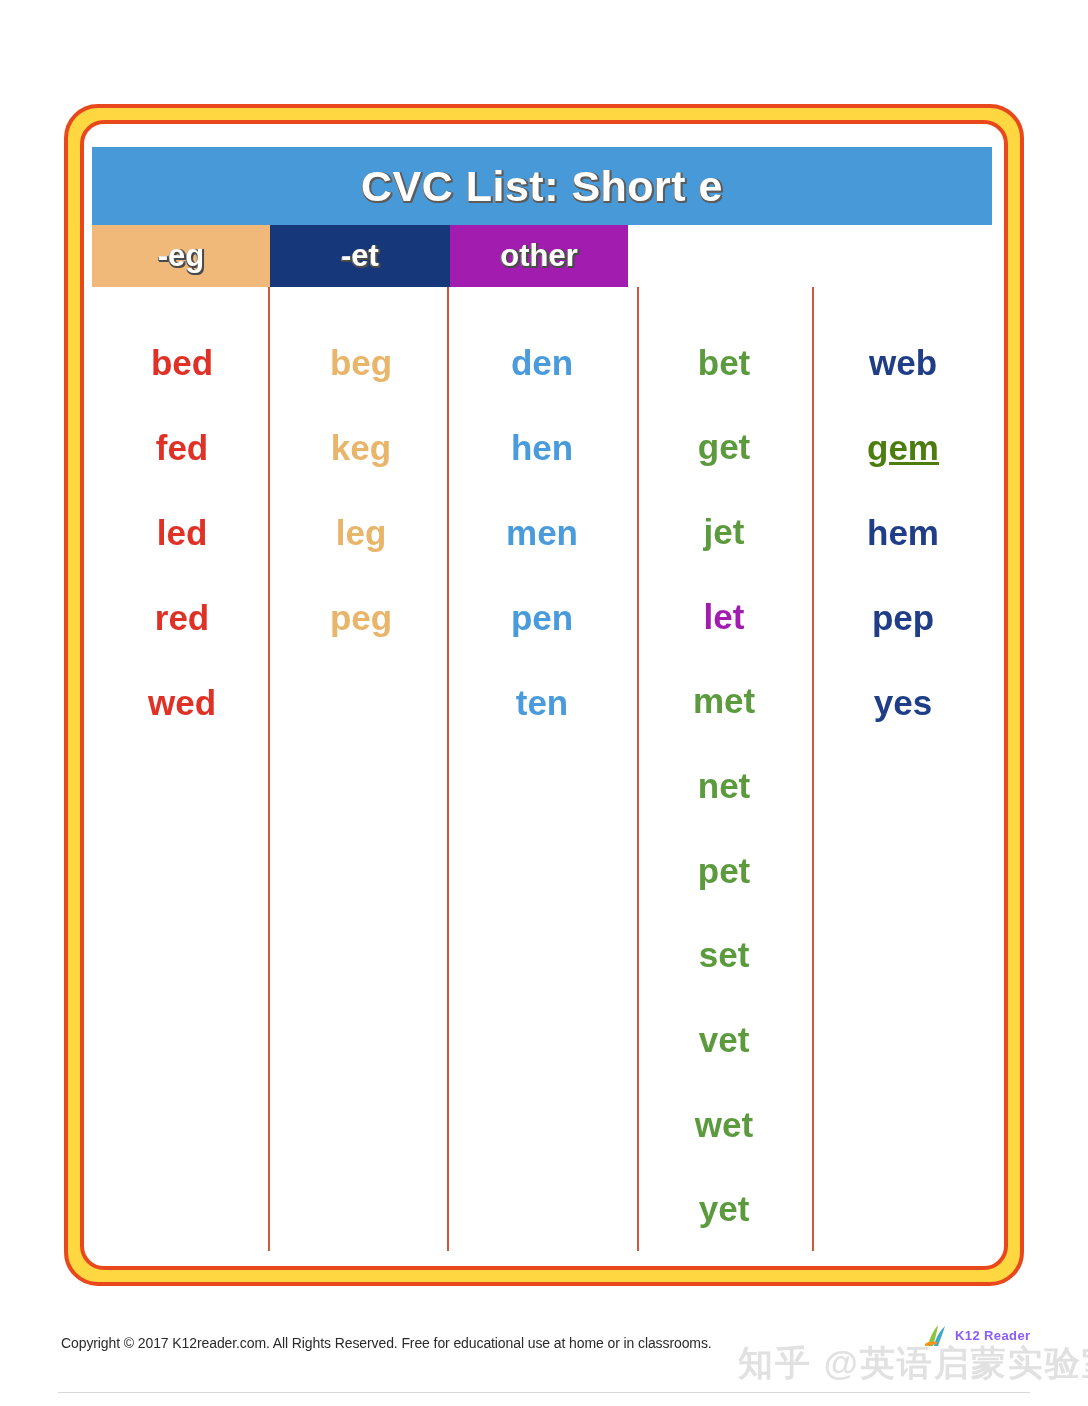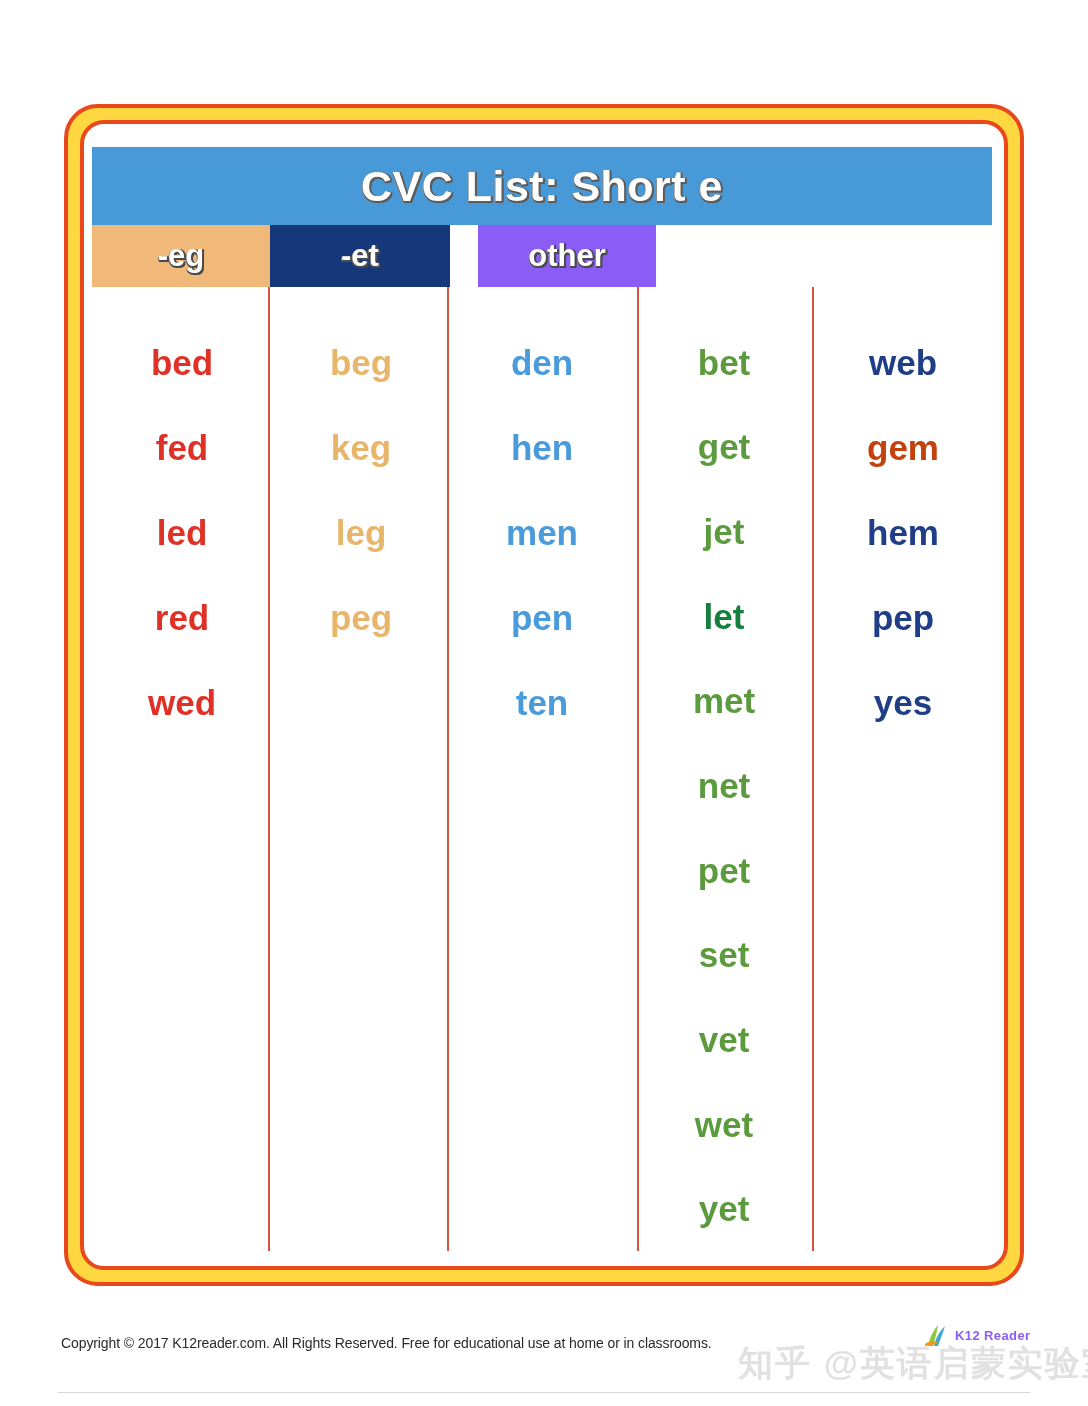--- a/index.html
+++ b/index.html
@@ -214,21 +214,21 @@
     <span class="title-text">CVC List: Short e</span>
   </div>
 
   <div class="header-row" id="header-row">
       <div class="header-cell" style="width: 178px; background: rgb(240, 185, 121);">
         <span class="header-label">-eg</span>
       </div>
       <div class="header-cell" style="width: 180px; background: rgb(22, 55, 122);">
         <span class="header-label">-et</span>
       </div>
-      <div class="header-cell" style="width: 178px; background: #8b5cf6; margin-left: 28px;">
+      <div class="header-cell" style="width: 178px; background: #a21caf;">
         <span class="header-label">other</span>
       </div>
     </div>
 
   <div class="columns-area" id="columns-area">
       <div class="divider" style="left: 176px;"></div>
       <div class="divider" style="left: 355px;"></div>
       <div class="divider" style="left: 545px;"></div>
       <div class="divider" style="left: 720px;"></div>
       <div class="word-col" style="left: 0px; width: 180px;">
@@ -248,32 +248,32 @@
         <div class="word" style="color: rgb(74, 155, 220);">den</div>
         <div class="word" style="color: rgb(74, 155, 220);">hen</div>
         <div class="word" style="color: rgb(74, 155, 220);">men</div>
         <div class="word" style="color: rgb(74, 155, 220);">pen</div>
         <div class="word" style="color: rgb(74, 155, 220);">ten</div>
       </div>
       <div class="word-col" style="left: 542px; width: 180px;">
         <div class="word" style="color: rgb(91, 155, 62);">bet</div>
         <div class="word" style="color: rgb(91, 155, 62);">get</div>
         <div class="word" style="color: rgb(91, 155, 62);">jet</div>
-        <div class="word" style="color: #15803d; text-align: right;">let</div>
+        <div class="word" style="color: #a21caf; text-align: right;">let</div>
         <div class="word" style="color: rgb(91, 155, 62);">met</div>
         <div class="word" style="color: rgb(91, 155, 62);">net</div>
         <div class="word" style="color: rgb(91, 155, 62);">pet</div>
         <div class="word" style="color: rgb(91, 155, 62);">set</div>
         <div class="word" style="color: rgb(91, 155, 62);">vet</div>
         <div class="word" style="color: rgb(91, 155, 62);">wet</div>
         <div class="word" style="color: rgb(91, 155, 62);">yet</div>
       </div>
       <div class="word-col" style="left: 722px; width: 178px; text-align: center;">
         <div class="word" style="color: rgb(31, 62, 135);">web</div>
-        <div class="word" style="color: #c2410c;">gem</div>
+        <div class="word" style="color: #4d7c0f; text-decoration: underline;">gem</div>
         <div class="word" style="color: rgb(31, 62, 135);">hem</div>
         <div class="word" style="color: rgb(31, 62, 135);">pep</div>
         <div class="word" style="color: rgb(31, 62, 135);">yes</div>
       </div>
     </div>
 
 </div>
 
 <div class="footer">
   <div class="copyright">Copyright © 2017  K12reader.com. All Rights Reserved. Free for educational use at home or in classrooms.</div>

